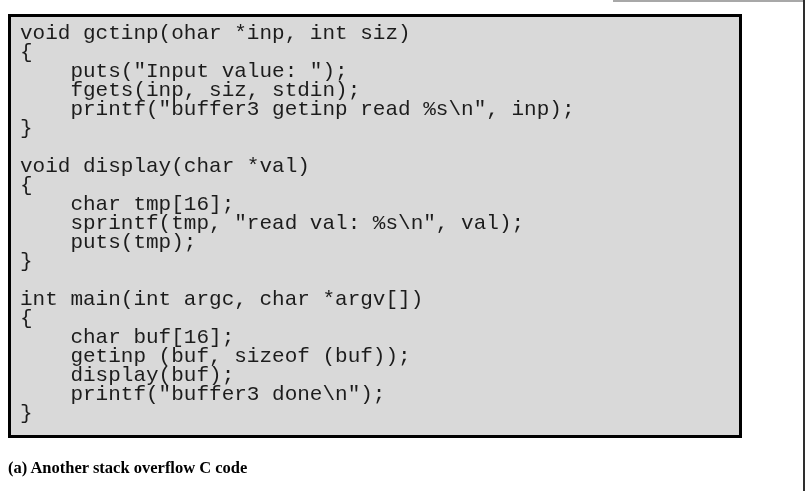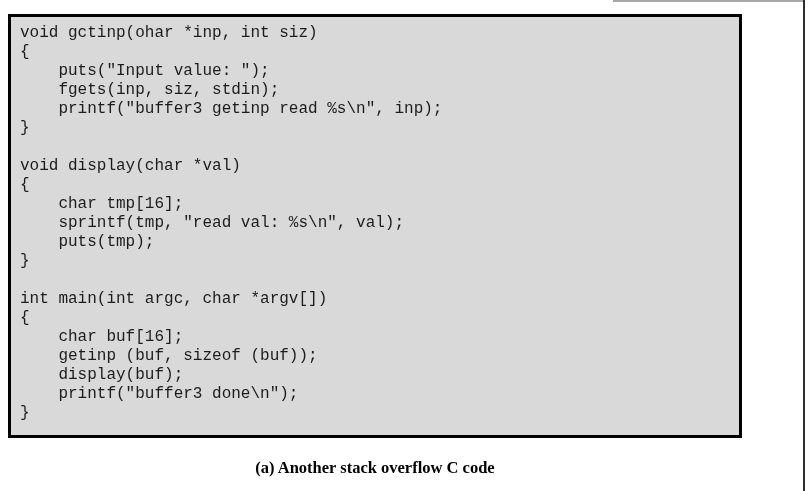--- a/index.html
+++ b/index.html
@@ -46,37 +46,37 @@
     width: 734px;
     height: 424px;
     border: 3px solid var(--box-border, #000000);
     background: var(--code-bg, #d9d9d9);
     padding: 7px 6px 0 9px;
     overflow: hidden;
   }
 
   .code-listing {
     font-family: "Liberation Mono", "DejaVu Sans Mono", monospace;
-    font-size: 16px;
+    font-size: 21px;
     line-height: 19px;
     color: var(--code-text, #1c1c1c);
     white-space: pre;
   }
 
   .code-line {
     height: 19px;
     white-space: pre;
   }
 
   .caption {
     position: absolute;
     left: 8px;
     top: 458px;
     width: 734px;
-    text-align: center;
+    text-align: left;
     font-family: "Liberation Serif", "DejaVu Serif", serif;
     font-weight: bold;
     font-size: 16.5px;
     line-height: 20px;
     color: var(--caption-text, #000000);
   }
 </style>
 </head>
 <body>
 

